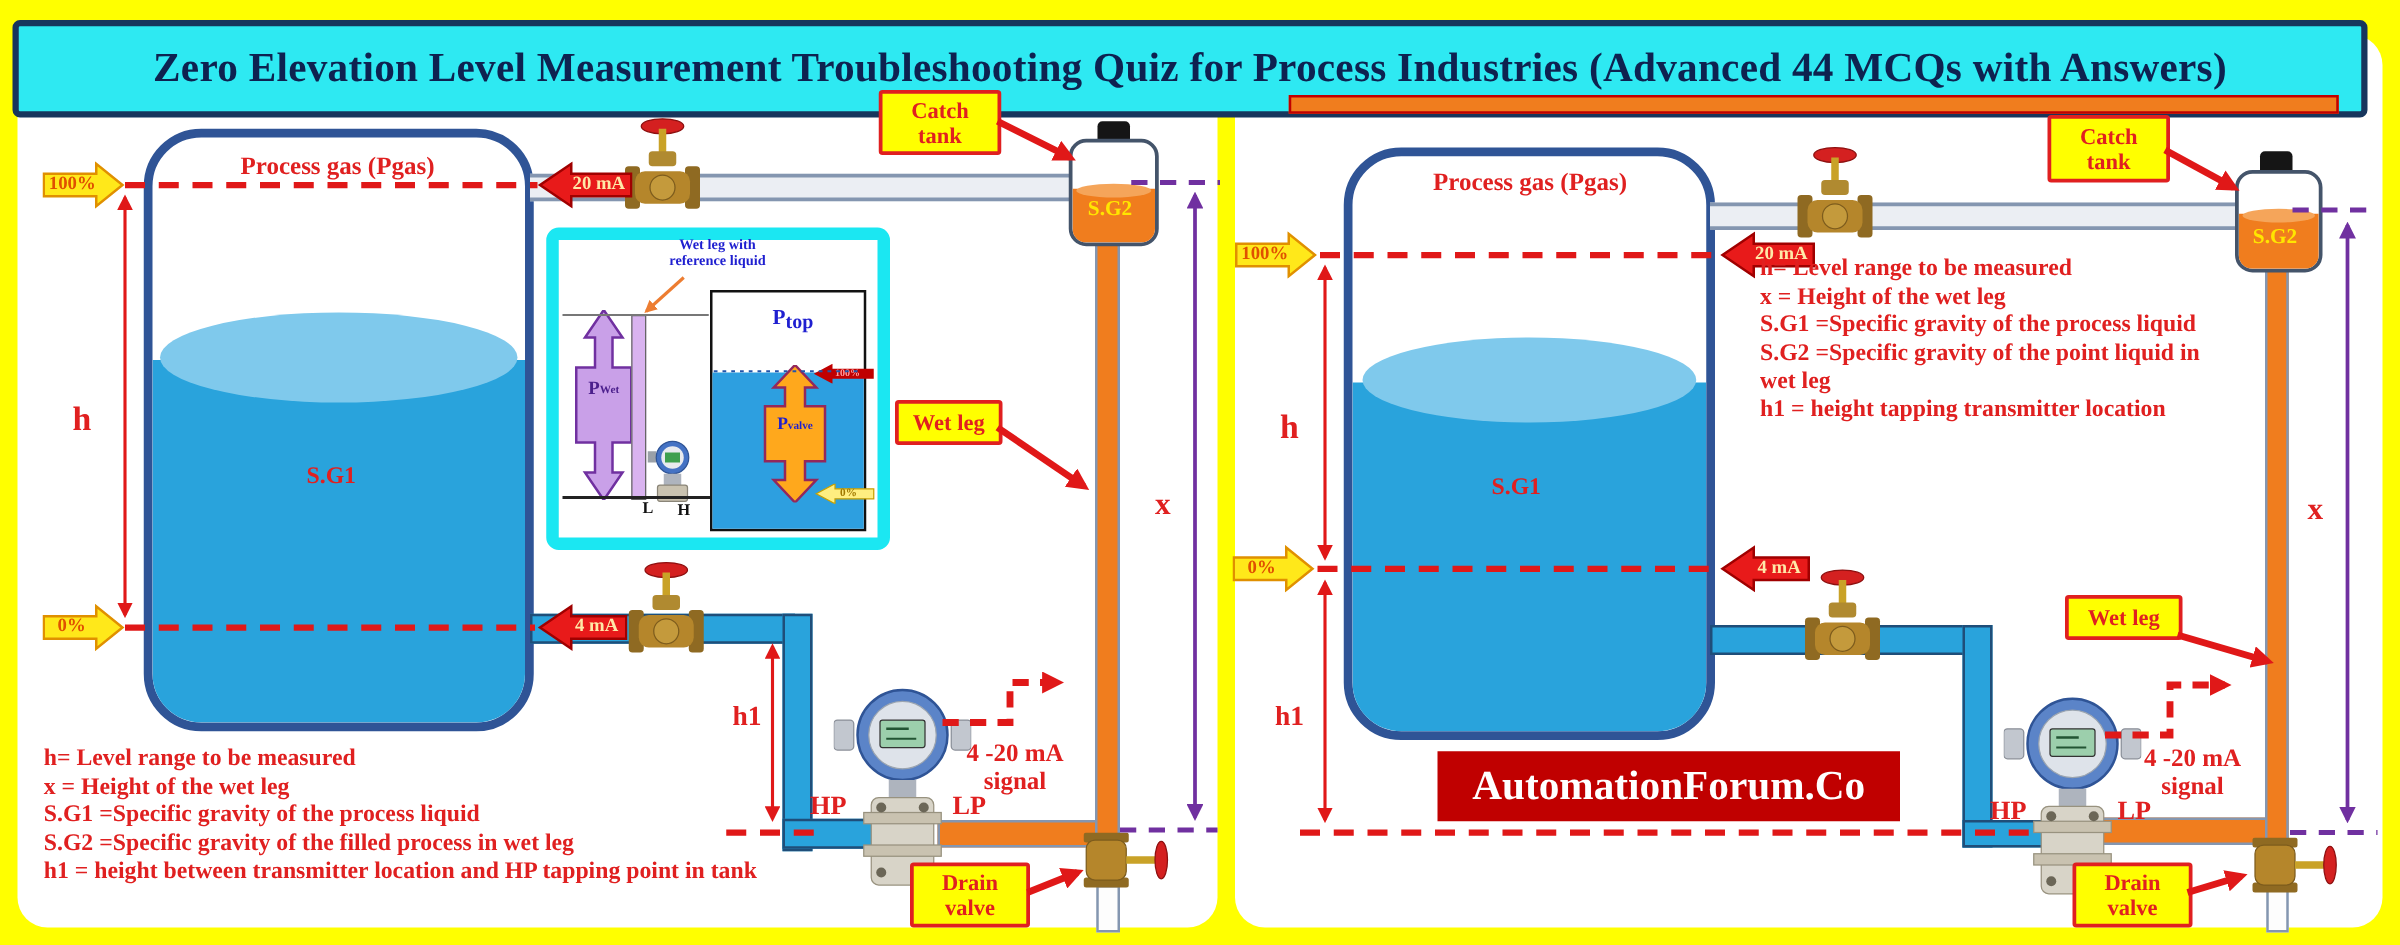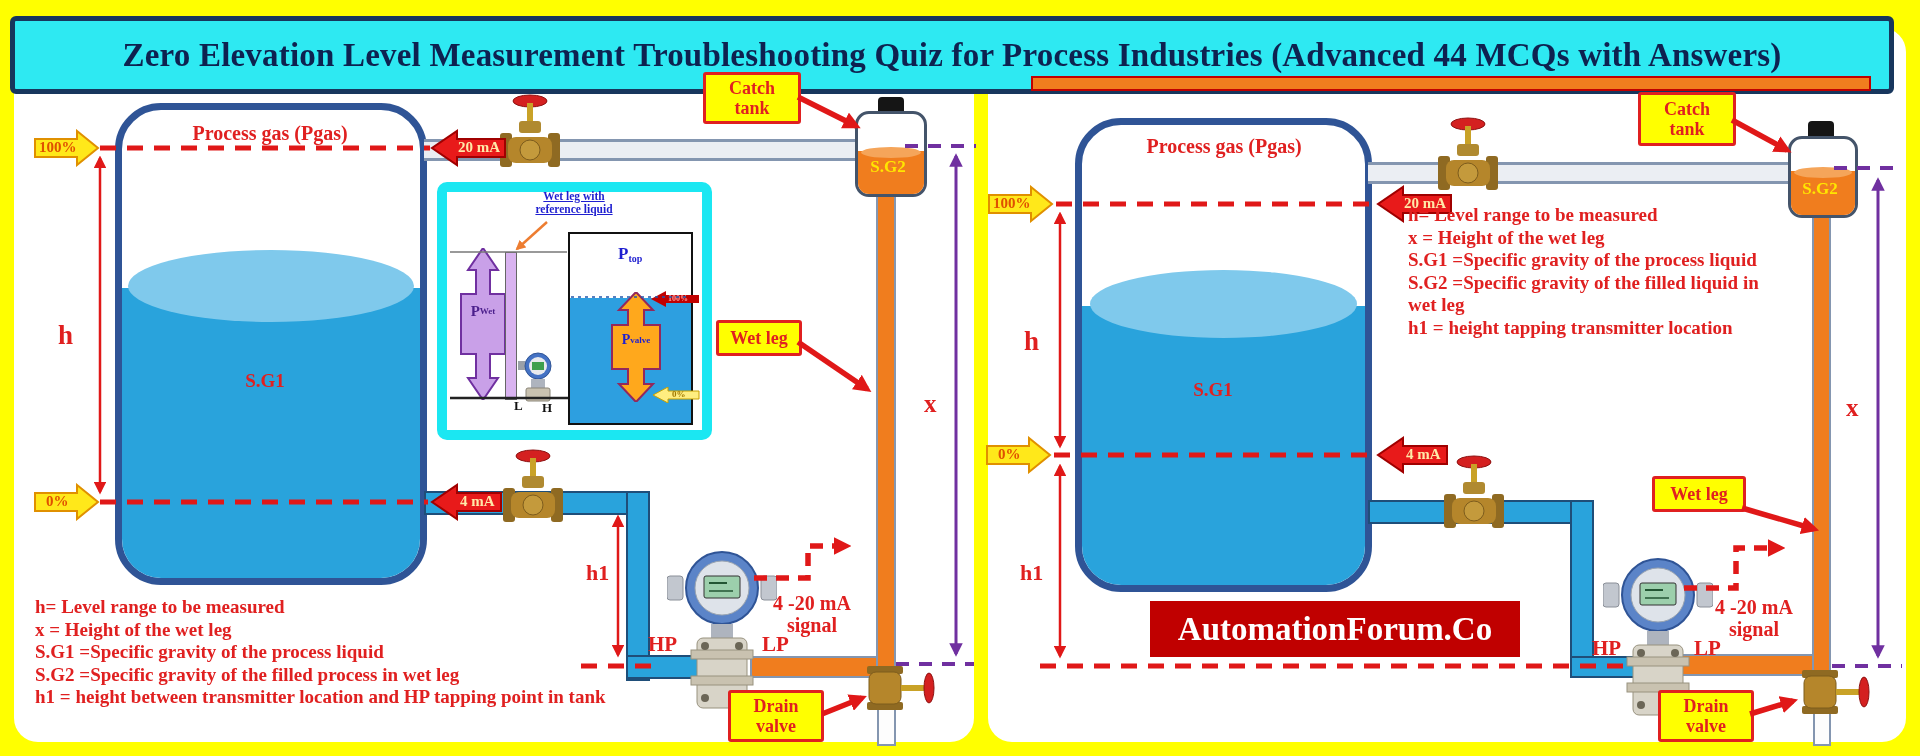--- a/index.html
+++ b/index.html
@@ -85,27 +85,27 @@
   <div class="abs ctr" style="left:855px;top:156px;width:66px;height:22px;font-size:17px;color:#FFE600;">S.G2</div>
 
   <div class="abs cap" style="left:1808px;top:121px;width:26px;height:20px;"></div>
   <div class="abs catch" style="left:1788px;top:136px;width:64px;height:76px;">
     <div class="abs catch-liق" style="left:0;top:32px;width:64px;height:44px;"></div>
     <div class="abs" style="left:3px;top:28px;width:58px;height:11px;background:#F5A55A;border-radius:50%;"></div>
   </div>
   <div class="abs ctr" style="left:1788px;top:178px;width:64px;height:22px;font-size:17px;color:#FFE600;">S.G2</div>
 
   <div class="abs inset" style="left:437px;top:182px;width:255px;height:238px;"></div>
-  <div class="abs pre blue-t" style="left:524px;top:190px;width:100px;font-size:11.5px;text-decoration:underline;">Wet leg with
+  <div class="abs pre blue-t" style="left:524px;top:190px;width:100px;font-size:11.5px;">Wet leg with
 reference liquid</div>
   <div class="abs itank" style="left:568px;top:232px;width:121px;height:189px;">
     <div class="abs" style="left:0;top:64px;width:121px;height:125px;background:#2D9FE0;"></div>
   </div>
   <div class="abs blue-t" style="left:618px;top:244px;font-size:17px;">
-    <span>P</span><span style="font-size:10px;vertical-align:-3px;">top</span>
+    <span>P</span><span style="font-size:16px;vertical-align:-3px;">top</span>
   </div>
 
   <svg class="abs" style="left:458px;top:248px;" width="50" height="152">
     <polygon points="25,0 10,22 18,22 18,46 3,46 3,106 18,106 18,130 10,130 25,152 40,130 32,130 32,106 47,106 47,46 32,46 32,22 40,22" fill="#C9A0E8" stroke="#7030A0" stroke-width="2"></polygon>
   </svg>
   <div class="abs ctr" style="left:459px;top:300px;width:48px;height:22px;font-size:15px;color:#4B1F8C;">
     <span>P</span>
       <span style="font-size:9px;vertical-align:-3px;">Wet</span>
   </div>
   <div class="abs wetbar" style="left:505px;top:252px;width:10px;height:146px;"></div>
@@ -315,21 +315,21 @@
     <div>h= Level range to be measured</div>
     <div>x = Height of the wet leg</div>
     <div>S.G1 =Specific gravity of the process liquid</div>
     <div>S.G2 =Specific gravity of the filled process in wet leg</div>
     <div>h1 =  height between transmitter location and HP tapping point in tank</div>
   </div>
   <div class="abs legend" style="left:1408px;top:204px;width:400px;">
     <div>h= Level range to be measured</div>
     <div>x = Height of the wet leg</div>
     <div>S.G1 =Specific gravity of the process liquid</div>
-    <div>S.G2 =Specific gravity of the filled liquid in</div>
+    <div>S.G2 =Specific gravity of the point liquid in</div>
     <div>wet leg</div>
     <div>h1 =  height tapping transmitter location</div>
   </div>
   <div class="abs wm" style="left:1150px;top:601px;width:370px;height:56px;">AutomationForum.Co</div>
 
   <svg class="abs" style="left:0;top:0;pointer-events:none;" width="1920" height="756">
     <defs>
       <marker id="ahr" viewBox="0 0 10 10" refX="8" refY="5" markerWidth="5" markerHeight="5" orient="auto-start-reverse">
           <path d="M0,0 L10,5 L0,10 z" fill="#E01818"></path>
         </marker>

